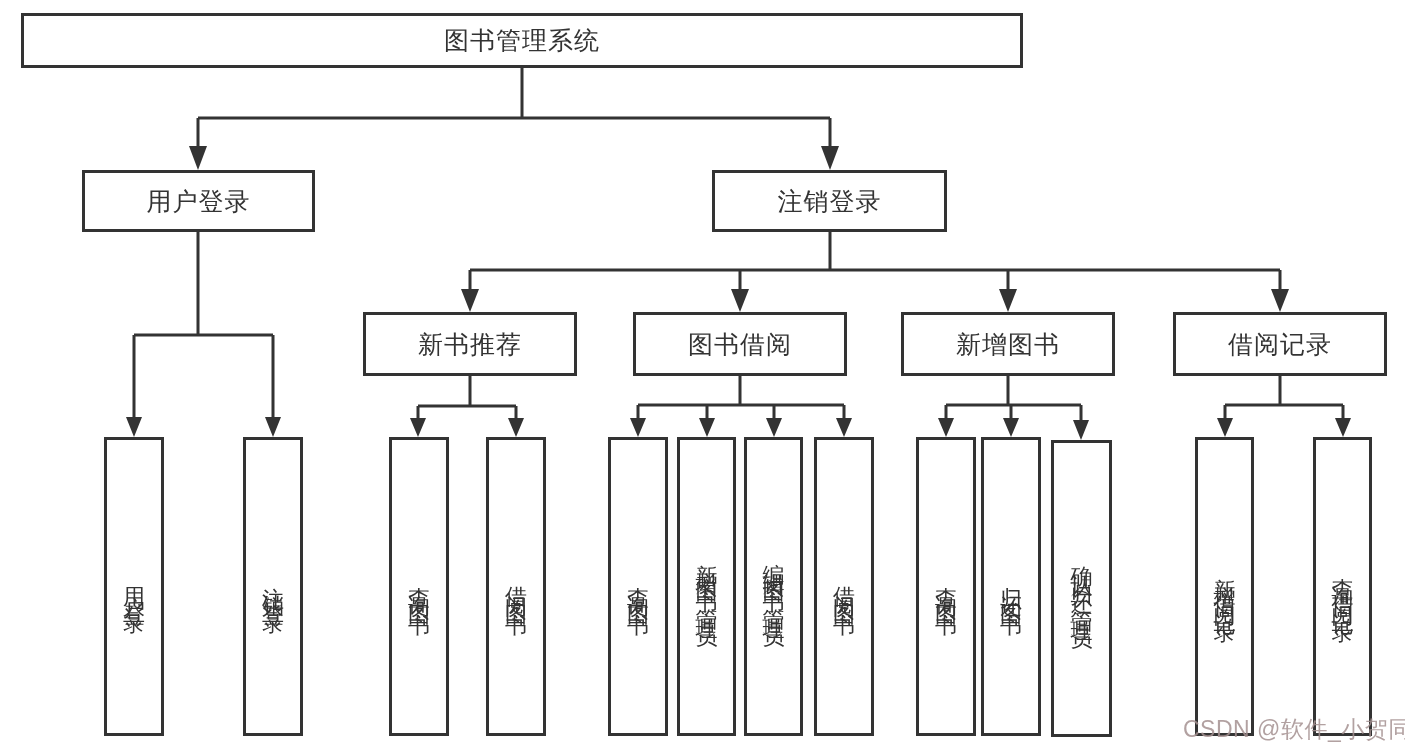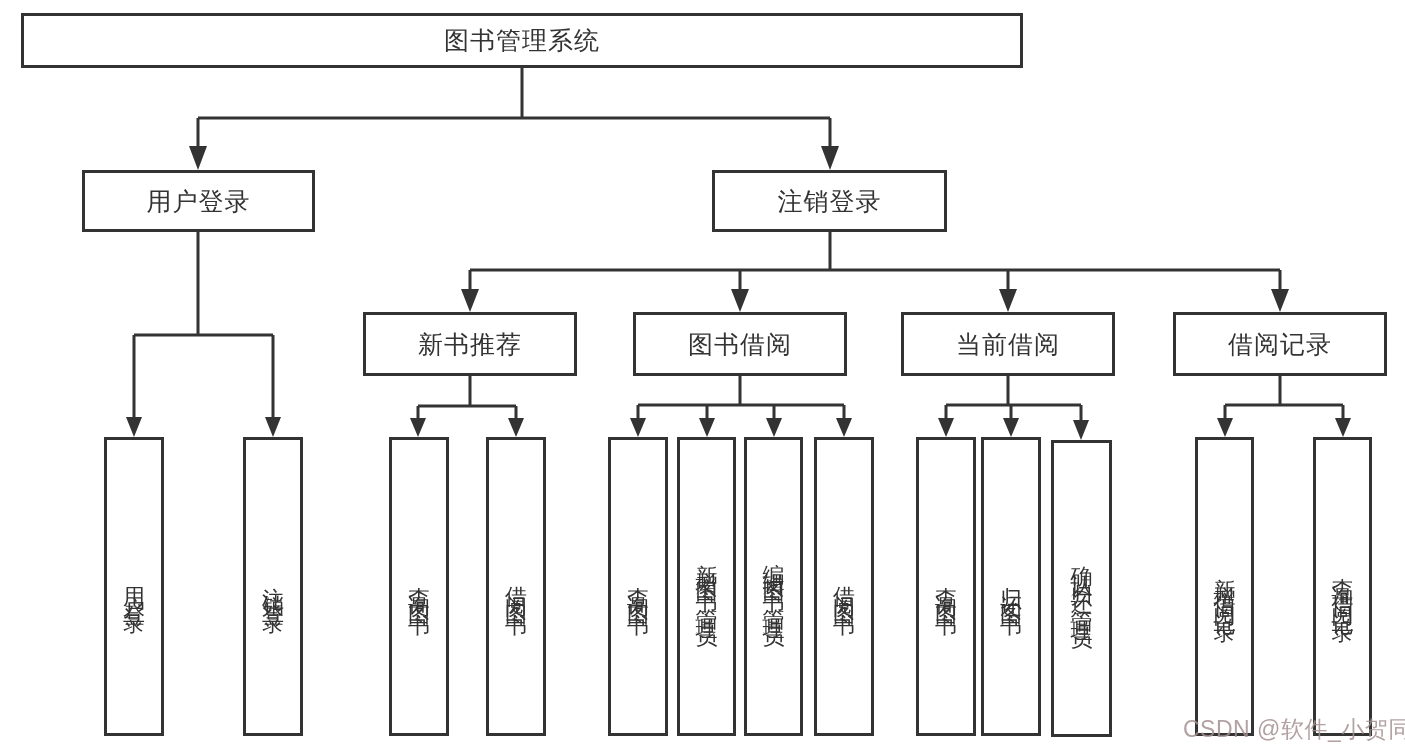--- a/index.html
+++ b/index.html
@@ -84,21 +84,21 @@
     <path d="M1225 437 L1217 418 L1233 418 Z M1343 437 L1335 418 L1351 418 Z" fill="#333333" stroke="none"></path>
   </svg>
 
   <div class="node hnode" style="left:21px; top:13px; width:1002px; height:55px;">图书管理系统</div>
 
   <div class="node hnode" style="left:82px; top:170px; width:233px; height:62px;">用户登录</div>
   <div class="node hnode" style="left:712px; top:170px; width:235px; height:62px;">注销登录</div>
 
   <div class="node hnode" style="left:633px; top:312px; width:214px; height:64px;">图书借阅</div>
   <div class="node hnode" style="left:363px; top:312px; width:214px; height:64px;">新书推荐</div>
-  <div class="node hnode" style="left:901px; top:312px; width:214px; height:64px;">当前借阅</div>
+  <div class="node hnode" style="left:901px; top:312px; width:214px; height:64px;">新增图书</div>
   <div class="node hnode" style="left:1173px; top:312px; width:214px; height:64px;">借阅记录</div>
 
   <div class="node vnode" style="left:104px; top:437px; width:60px; height:299px;">用户登录</div>
   <div class="node vnode" style="left:243px; top:437px; width:60px; height:299px;">注销登录</div>
 
   <div class="node vnode" style="left:389px; top:437px; width:60px; height:299px;">查询图书</div>
   <div class="node vnode" style="left:486px; top:437px; width:60px; height:299px;">借阅图书</div>
 
   <div class="node vnode" style="left:608px; top:437px; width:60px; height:299px;">查询图书</div>
   <div class="node vnode" style="left:677px; top:437px; width:59px; height:299px;">新增图书（管理员）</div>

